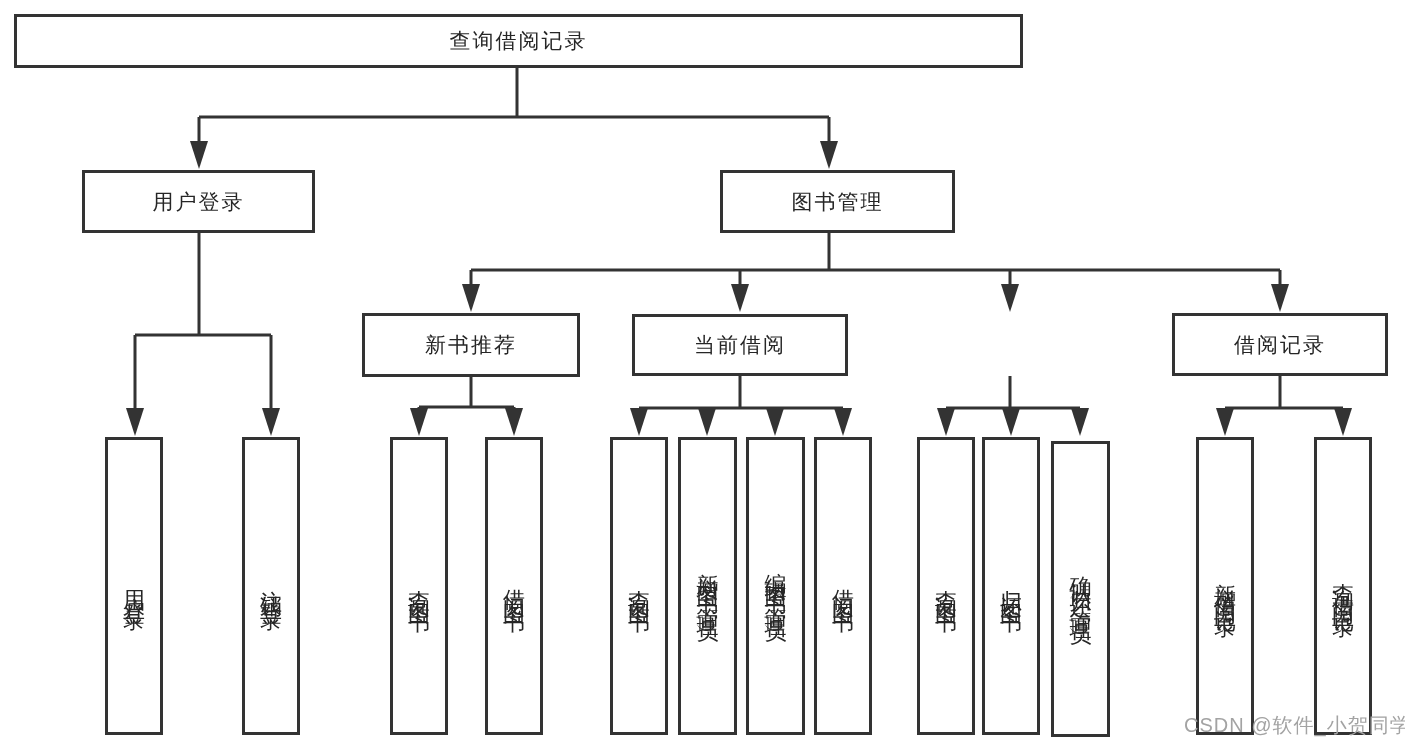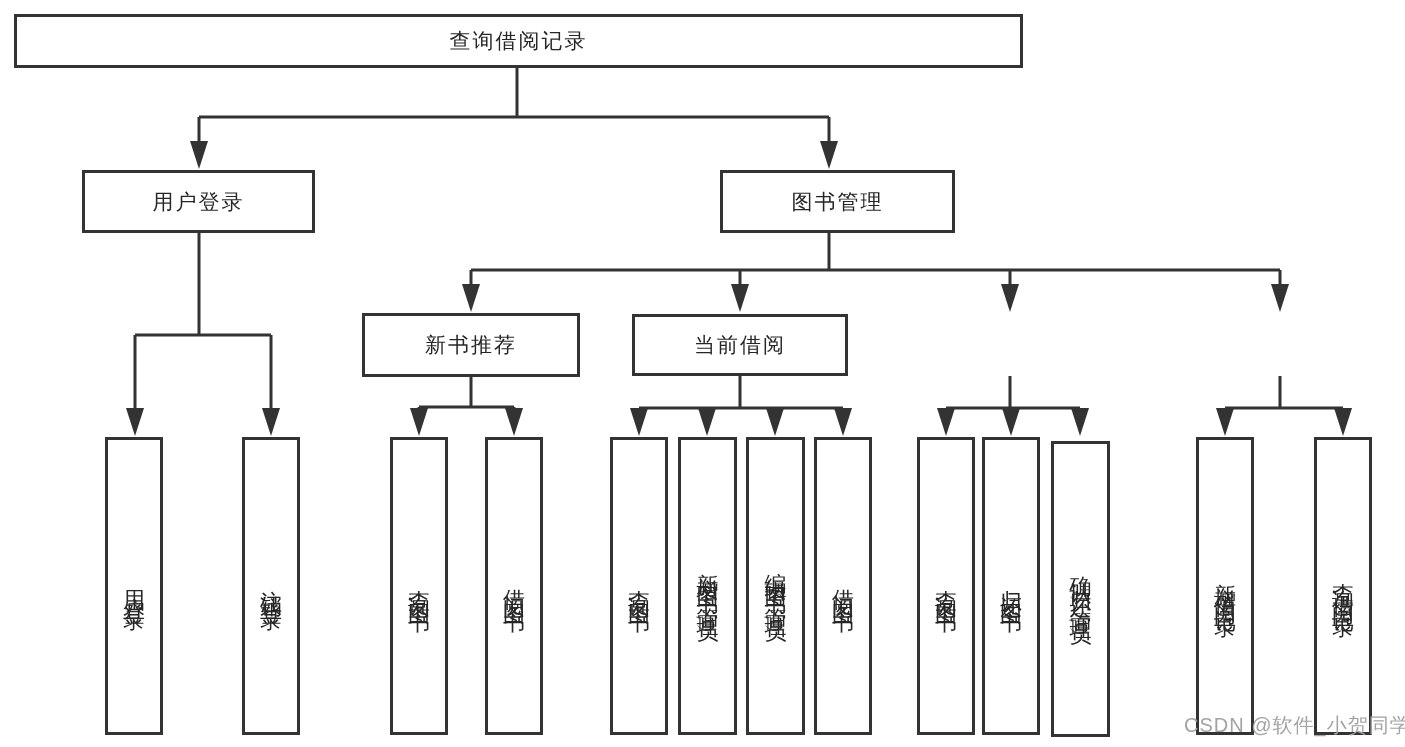--- a/index.html
+++ b/index.html
@@ -69,20 +69,23 @@
   <div class="box" style="left:712px; top:170px; width:235px; height:63px;margin-left:8px;">
     <span class="lbl">图书管理</span>
   </div>
 
   <div class="box" style="left:362px; top:313px; width:218px; height:64px;">
     <span class="lbl">新书推荐</span>
   </div>
   <div class="box" style="left:632px; top:314px; width:216px; height:62px;">
     <span class="lbl">当前借阅</span>
   </div>
+  <div class="box" style="left:1172px; top:313px; width:216px; height:63px;">
+    <span class="lbl">借阅记录</span>
+  </div>
 
   <div class="box leaf" style="left:105px; top:437px; width:58px; height:298px;">
     <span class="lbl">用户登录</span>
   </div>
   <div class="box leaf" style="left:242px; top:437px; width:58px; height:298px;">
     <span class="lbl">注销登录</span>
   </div>
 
   <div class="box leaf" style="left:390px; top:437px; width:58px; height:298px;">
     <span class="lbl">查询图书</span>

